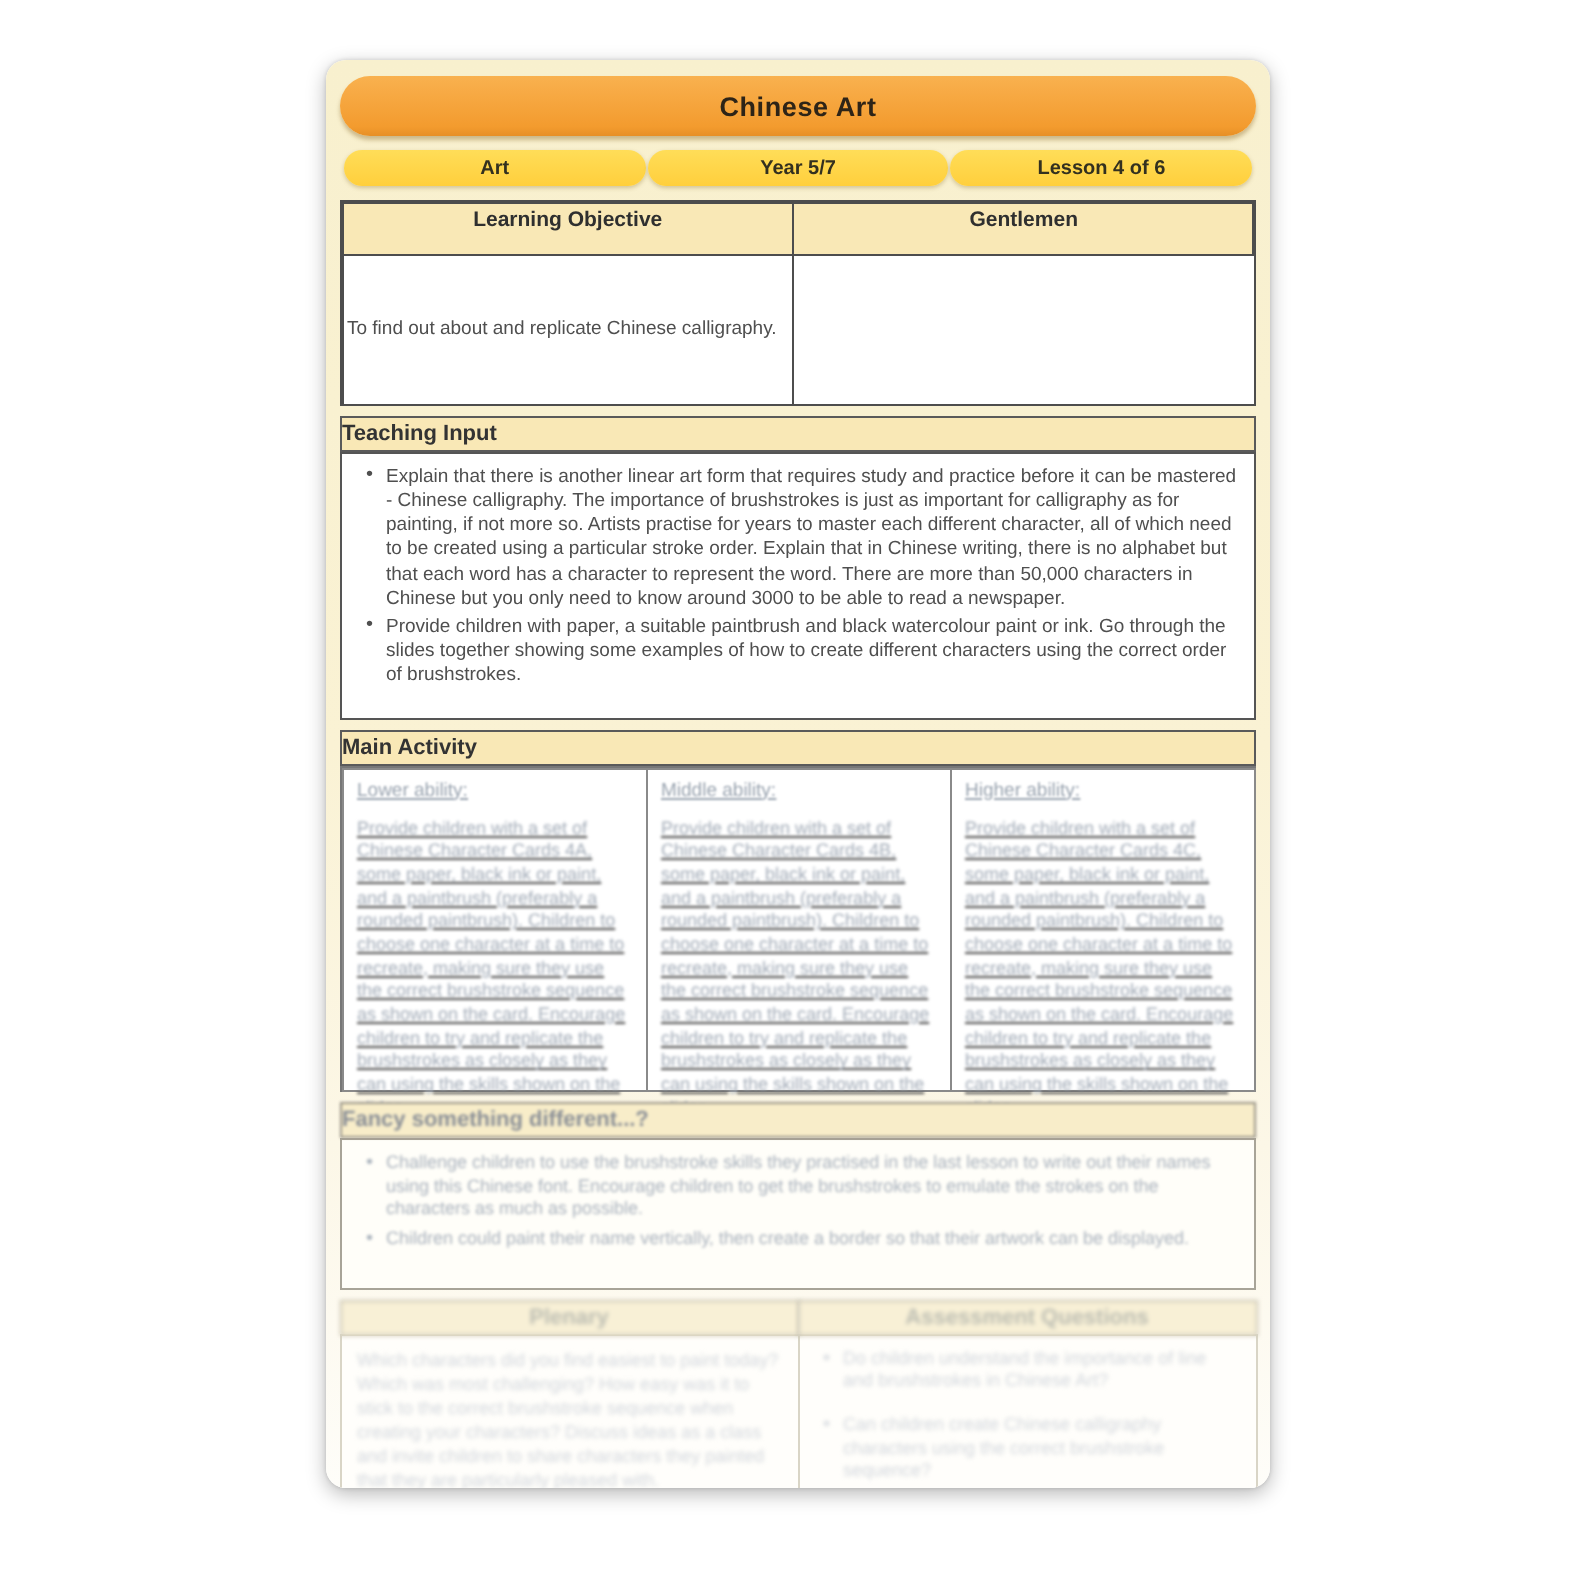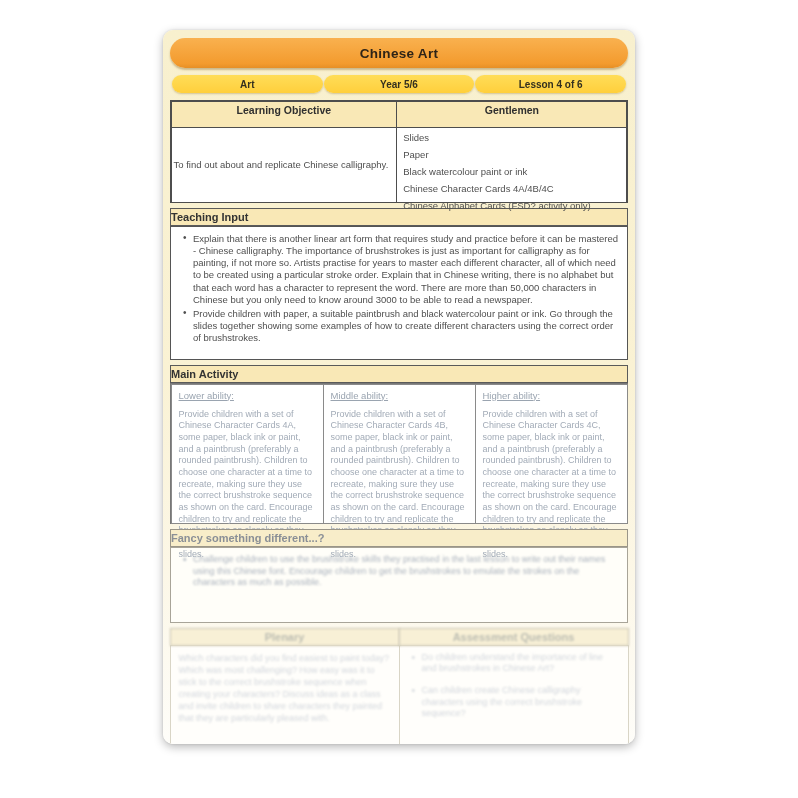--- a/index.html
+++ b/index.html
@@ -41,21 +41,21 @@
     border:1px solid #5a5a5a;background:#F9E8B6;
     font-weight:bold;font-size:11px;height:16px;line-height:16px;color:#333;margin-top:5px;
   }
   .box{border:1px solid #555;background:#fff;padding:6px 8px;}
   ul{margin:0;padding:0 0 0 14px;list-style:none;}
   li{position:relative;margin:0 0 2px;}
   li::before{content:"•";position:absolute;left:-10px;top:-1px;font-size:10px;}
   .ti-box{min-height:120px;}
   .ti-box li{font-size:9.5px;line-height:1.28;color:#4f4f4f;filter:blur(.3px);}
   .ma-grid{display:grid;grid-template-columns:1fr 1fr 1fr;background:#fff;border:1px solid #777;}
-  .ma-col{border:1px solid #8a8a8a;margin:-0.5px;padding:5px 7px;height:140px;box-sizing:border-box;}
+  .ma-col{border:1px solid #8a8a8a;margin:-0.5px;padding:5px 7px;height:162px;box-sizing:border-box;text-decoration:underline;}
   .ma-h{font-size:9.5px;text-decoration:underline;color:#9aa4b0;filter:blur(.6px);margin:0 0 8px;}
   .ma-p{font-size:9px;line-height:1.3;color:#a2abb7;filter:blur(.7px);margin:0;}
   .sec-bar.f2{border-color:#9a9588;background:#F8EDC9;color:#8a8f96;filter:blur(.7px);}
   .fsd-box{border-color:#a8a498;min-height:62px;background:#fffef9;}
   .fsd-box li{font-size:9px;line-height:1.3;color:#aab3bd;filter:blur(.85px);margin-bottom:3px;}
   .fsd-box strong{color:#99a3af;}
   .bot-grid{display:grid;grid-template-columns:50% 50%;margin-top:5px;}
   .bot-th{border:1px solid #c9c4b2;margin:-0.5px;background:#F8F0D6;text-align:center;
       font-weight:bold;font-size:11px;height:16px;line-height:16px;color:#bcbdb2;filter:blur(1px);}
   .bot-cell{border:1px solid #d9d5c6;margin:-0.5px;background:#fffefb;padding:6px 8px;height:118px;box-sizing:border-box;}
@@ -69,39 +69,32 @@
 
   <div class="title-bar">
     <span>Chinese Art</span>
   </div>
 
   <div class="pills">
     <div class="pill">
       <span>Art</span>
     </div>
     <div class="pill">
-      <span>Year 5/6</span>
+      <span>Year 5/7</span>
     </div>
     <div class="pill">
       <span>Lesson 4 of 6</span>
     </div>
   </div>
 
   <div class="lo-table">
     <div class="cell th">Learning Objective</div>
     <div class="cell th">Gentlemen</div>
     <div class="cell lo-cell">
       <span>To find out about and replicate Chinese calligraphy.</span>
-    </div>
-    <div class="cell res-cell">
-      <div>Slides</div>
-      <div>Paper</div>
-      <div>Black watercolour paint or ink</div>
-      <div>Chinese Character Cards 4A/4B/4C</div>
-      <div>Chinese Alphabet Cards (FSD? activity only)</div>
     </div>
   </div>
 
   <div class="sec-bar">Teaching Input</div>
   <div class="box ti-box">
     <ul>
       <li>Explain that there is another linear art form that requires study and practice before it can be mastered - Chinese calligraphy. The importance of brushstrokes is just as important for calligraphy as for painting, if not more so. Artists practise for years to master each different character, all of which need to be created using a particular stroke order. Explain that in Chinese writing, there is no alphabet but that each word has a character to represent the word. There are more than 50,000 characters in Chinese but you only need to know around 3000 to be able to read a newspaper.</li>
       <li>Provide children with paper, a suitable paintbrush and black watercolour paint or ink. Go through the slides together showing some examples of how to create different characters using the correct order of brushstrokes.</li>
     </ul>
   </div>
@@ -121,20 +114,23 @@
       <p class="ma-p">Provide children with a set of Chinese Character Cards 4C, some paper, black ink or paint, and a paintbrush (preferably a rounded paintbrush). Children to choose one character at a time to recreate, making sure they use the correct brushstroke sequence as shown on the card. Encourage children to try and replicate the brushstrokes as closely as they can using the skills shown on the slides.</p>
     </div>
   </div>
 
   <div class="sec-bar f2">Fancy something different...?</div>
   <div class="box fsd-box">
     <ul>
       <li>
         <span>Challenge children to use the brushstroke skills they practised in the last lesson to write out their names using this Chinese font. Encourage children to get the brushstrokes to emulate the strokes on the characters as much as possible.</span>
       </li>
+      <li>
+        <span>Children could paint their name vertically, then create a border so that their artwork can be displayed.</span>
+      </li>
     </ul>
   </div>
 
   <div class="bot-grid">
     <div class="bot-th">Plenary</div>
     <div class="bot-th">Assessment Questions</div>
     <div class="bot-cell">
       <p class="plenary-p">Which characters did you find easiest to paint today? Which was most challenging? How easy was it to stick to the correct brushstroke sequence when creating your characters? Discuss ideas as a class and invite children to share characters they painted that they are particularly pleased with.</p>
     </div>
     <div class="bot-cell">

